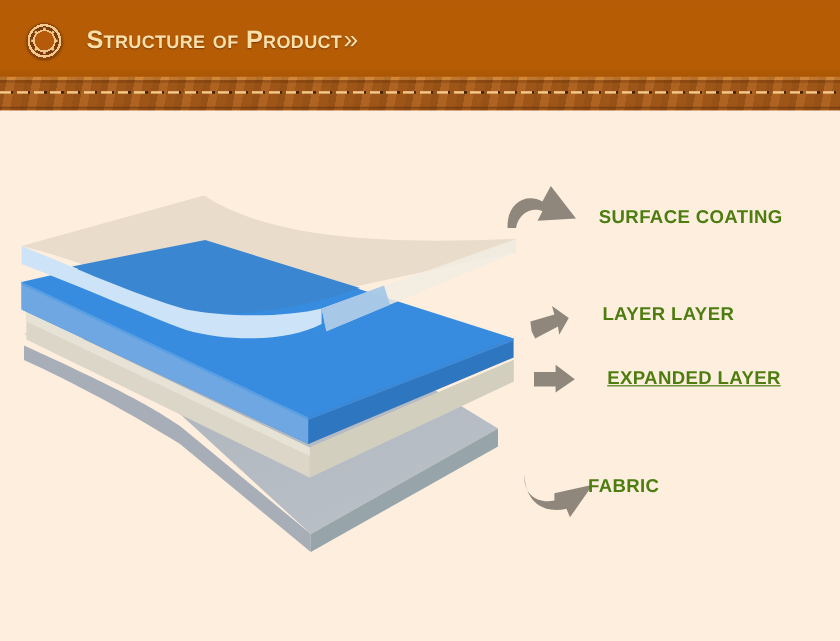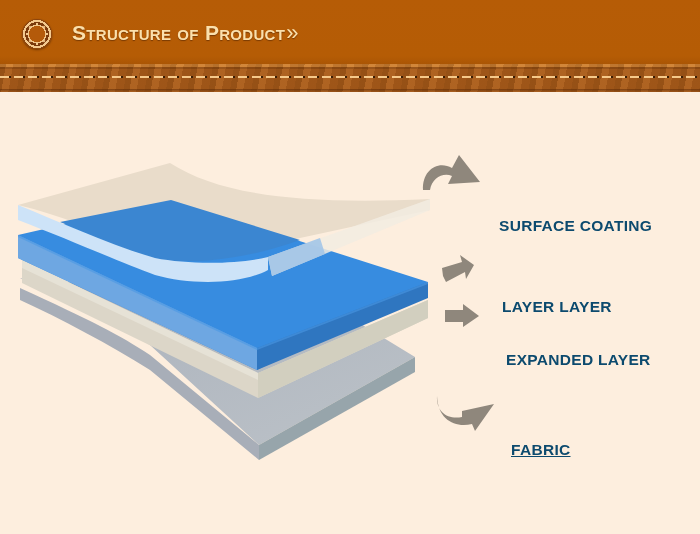--- a/index.html
+++ b/index.html
@@ -40,22 +40,22 @@
     .header-title {
       position: absolute; left: 72px; top: 20px;
       color: #fbe0ac; font-weight: bold; font-size: 21px;
       font-variant: small-caps; letter-spacing: 0.3px;
       text-shadow: 0 1px 1px rgba(80,35,0,0.6);
       white-space: nowrap;
     }
     .header-title .chev { color: #fbe0ac; font-weight: normal; font-size: 22px; margin-left: 1px; }
     svg.diagram { position: absolute; left: 0; top: 0; }
     .label {
-      position: absolute; font-weight: bold; font-size: 15.5px; color: #0c4a6e;
-      letter-spacing: 0.3px; white-space: nowrap; margin-top: 44px;
+      position: absolute; font-weight: bold; font-size: 15.5px; color: #4d7c0f;
+      letter-spacing: 0.3px; white-space: nowrap;
     }
   </style>
 </head>
 <body>
 
 <div class="header">
   <div class="header-badge">
     <span class="tick" style="transform:rotate(0deg)"></span>
     <span class="tick" style="transform:rotate(45deg)"></span>
     <span class="tick" style="transform:rotate(90deg)"></span>
@@ -107,14 +107,14 @@
   </g>
 
   <path d="M423,190 C422,170 438,160 452,168 L459,155 L480,182 L448,184 L452,176 C443,172 432,178 430,190 Z" fill="#8f877c"></path>
   <path d="M443,276 L442,268 L462,262 L460,255 L474,265 L466,279 L465,272 L446,282 Z" fill="#8f877c"></path>
   <path d="M445,310 L463,310 L463,304 L479,316 L463,327 L463,322 L445,322 Z" fill="#8f877c"></path>
   <path d="M437,396 C436,412 448,420 462,417 L462,411 L494,404 L475,431 L472,424 C455,428 438,420 437,396 Z" fill="#8f877c"></path>
 </svg>
 
 <div class="label" style="left:499px; top:173px;">SURFACE COATING</div>
 <div class="label" style="left:502px; top:254px;">LAYER LAYER</div>
-<div class="label" style="left:506px; top:307px;">EXPANDED LAYER</div>
-<div class="label" style="left:511px; top:397px;text-decoration:underline;">FABRIC</div>
+<div class="label" style="left:506px; top:307px;text-decoration:underline;">EXPANDED LAYER</div>
+<div class="label" style="left:490px; top:397px;">FABRIC</div>
 
 </body></html>

